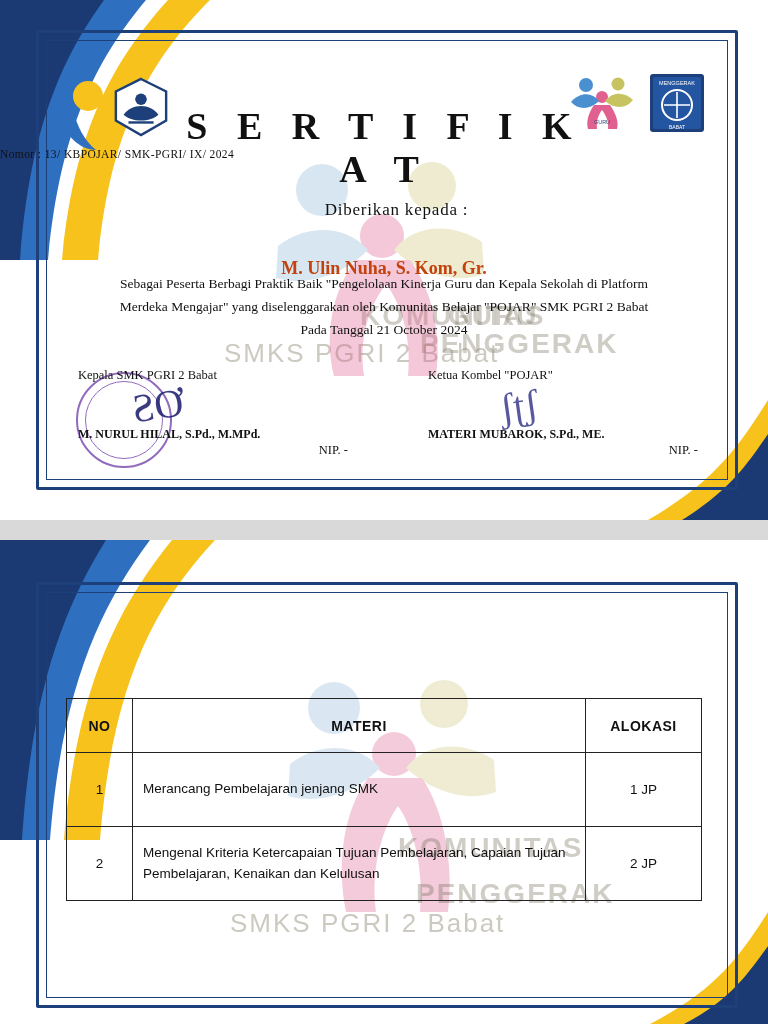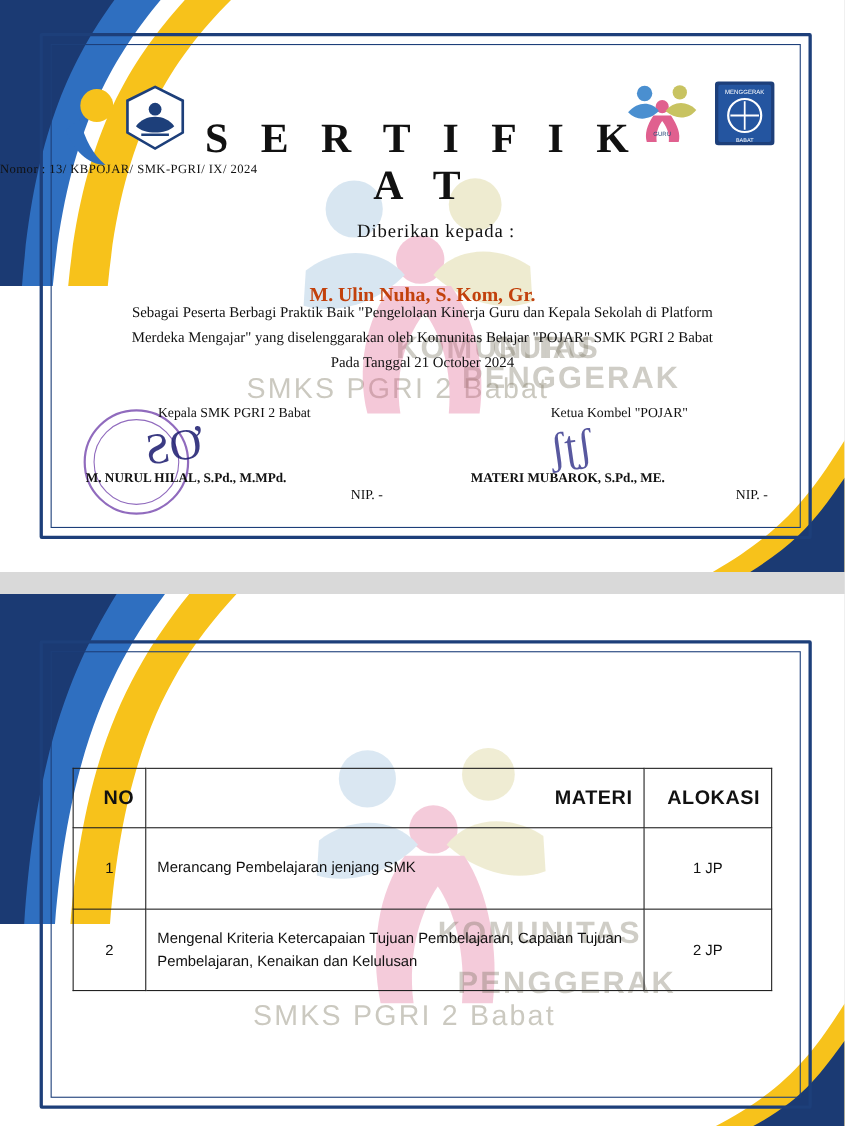--- a/index.html
+++ b/index.html
@@ -118,21 +118,21 @@
     color: #111;
   }
   .sign-right {
     position: absolute;
     right: 70px; top: 368px;
     width: 270px;
     text-align: left;
     font-size: 12.5px;
     color: #111;
   }
-  .sign-role { display: block; margin-bottom: 44px; text-align: center; }
+  .sign-role { display: block; margin-bottom: 44px; }
   .sign-name { display: block; font-weight: bold; font-size: 12px; margin-top: 36px; }
   .sign-nip { display: block; font-size: 12.5px; margin-top: 1px; text-align: right; }
 
   .stamp {
     position: absolute;
     left: 76px; top: 372px;
     width: 96px; height: 96px;
     border: 2px solid #6c3aa8;
     border-radius: 50%;
     opacity: .75;
@@ -189,21 +189,21 @@
     font-family: "Liberation Sans", sans-serif;
     background: transparent;
   }
   table.materi th, table.materi td {
     border: 1px solid #222;
     padding: 8px 10px;
     color: #111;
     font-size: 13.5px;
     vertical-align: middle;
   }
-  table.materi th { font-weight: bold; text-align: right; font-size: 18px; letter-spacing: .5px; margin-top: 12px; }
+  table.materi th { font-weight: bold; text-align: center; font-size: 14px; letter-spacing: .5px; margin-top: 12px; }
   .col-no { width: 66px; text-align: center; }
   .col-alokasi { width: 116px; text-align: center; }
   .row-h { height: 54px; }
   .row-1 { height: 74px; }
   .row-2 { height: 74px; }
   .row-total { height: 48px; }
   .total-label { text-align: center; font-weight: bold; font-size: 14px; letter-spacing: .5px; }
   .total-val { text-align: center; font-weight: bold; font-size: 14px; }
   .materi-cell { line-height: 1.5; }
 </style>

